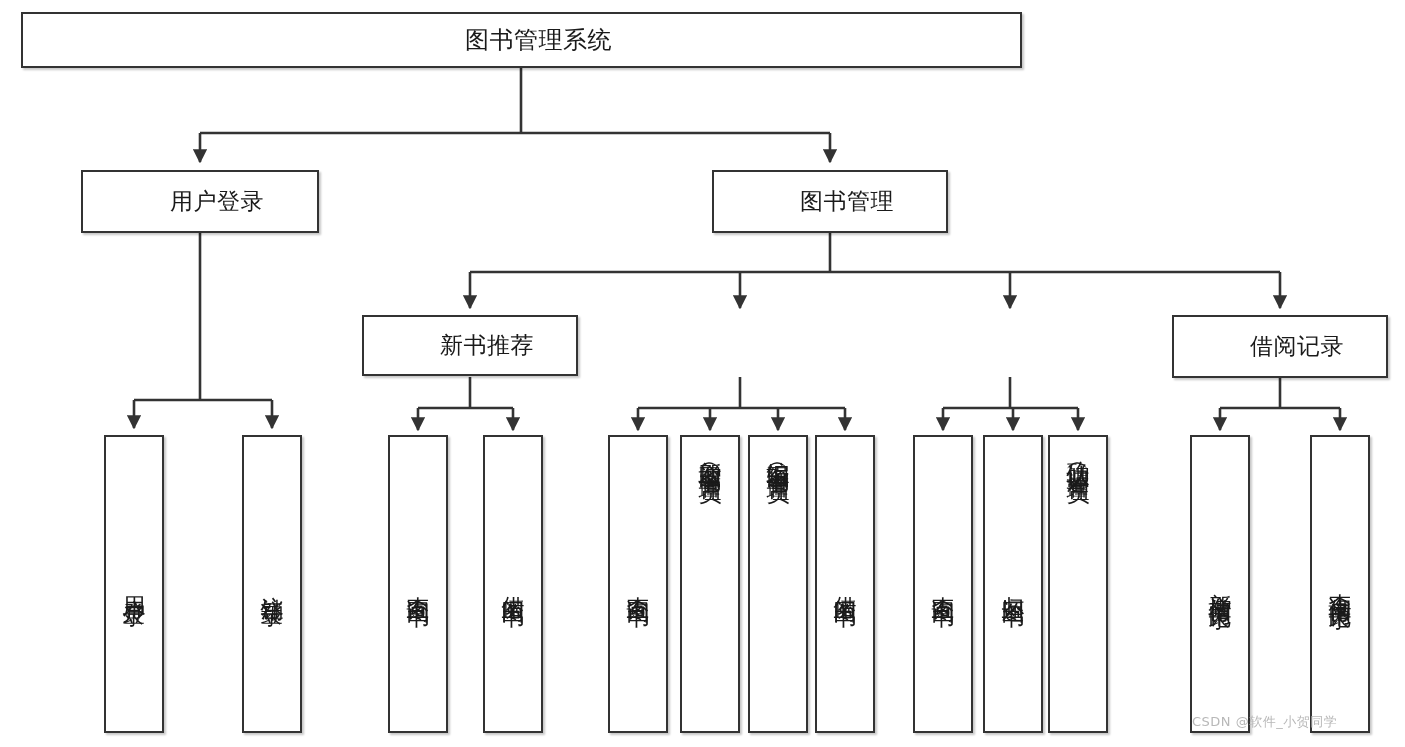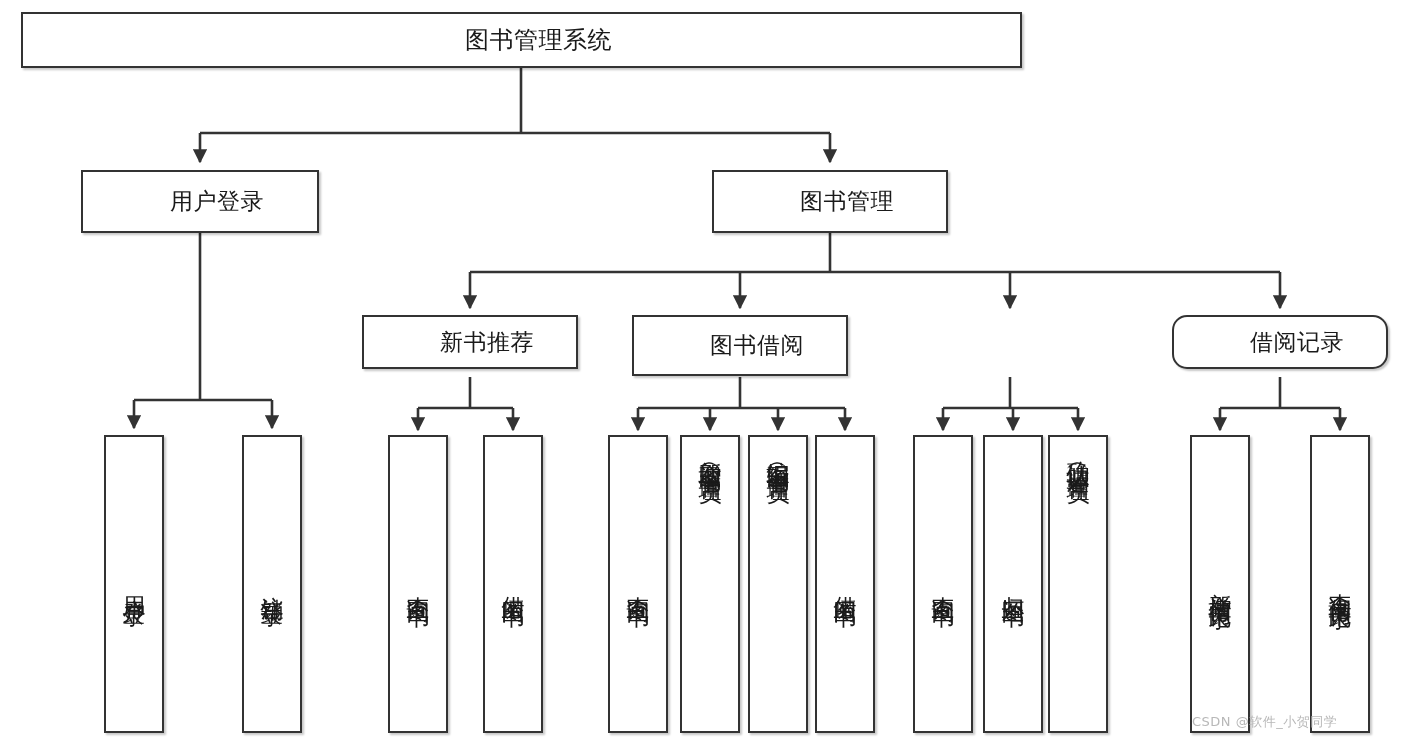--- a/index.html
+++ b/index.html
@@ -130,27 +130,24 @@
     <span class="label">图书管理系统</span>
   </div>
 
   <div class="node horizontal" style="left:81px; top:170px; width:238px; height:63px;">
     <span class="label">用户登录</span>
   </div>
   <div class="node horizontal" style="left:712px; top:170px; width:236px; height:63px;justify-content:center;">
     <span class="label">图书管理</span>
   </div>
 
-  <div class="node horizontal" style="left:362px; top:315px; width:216px; height:54px;">
+  <div class="node horizontal" style="left:362px; top:315px; width:216px; height:61px;">
     <span class="label">新书推荐</span>
   </div>
-  <div class="node horizontal" style="left:632px; top:315px; width:216px; height:61px;">
-    <span class="label">图书借阅</span>
-  </div>
-  <div class="node horizontal" style="left:1172px; top:315px; width:216px; height:54px;border-radius:15px;">
+  <div class="node horizontal" style="left:1172px; top:315px; width:216px; height:63px;">
     <span class="label">借阅记录</span>
   </div>
 
   <div class="node vertical" style="left:104px; top:435px; width:60px; height:298px;">
     <span class="label">用户登录</span>
   </div>
   <div class="node vertical" style="left:242px; top:435px; width:60px; height:298px;">
     <span class="label">注销登录</span>
   </div>
 

